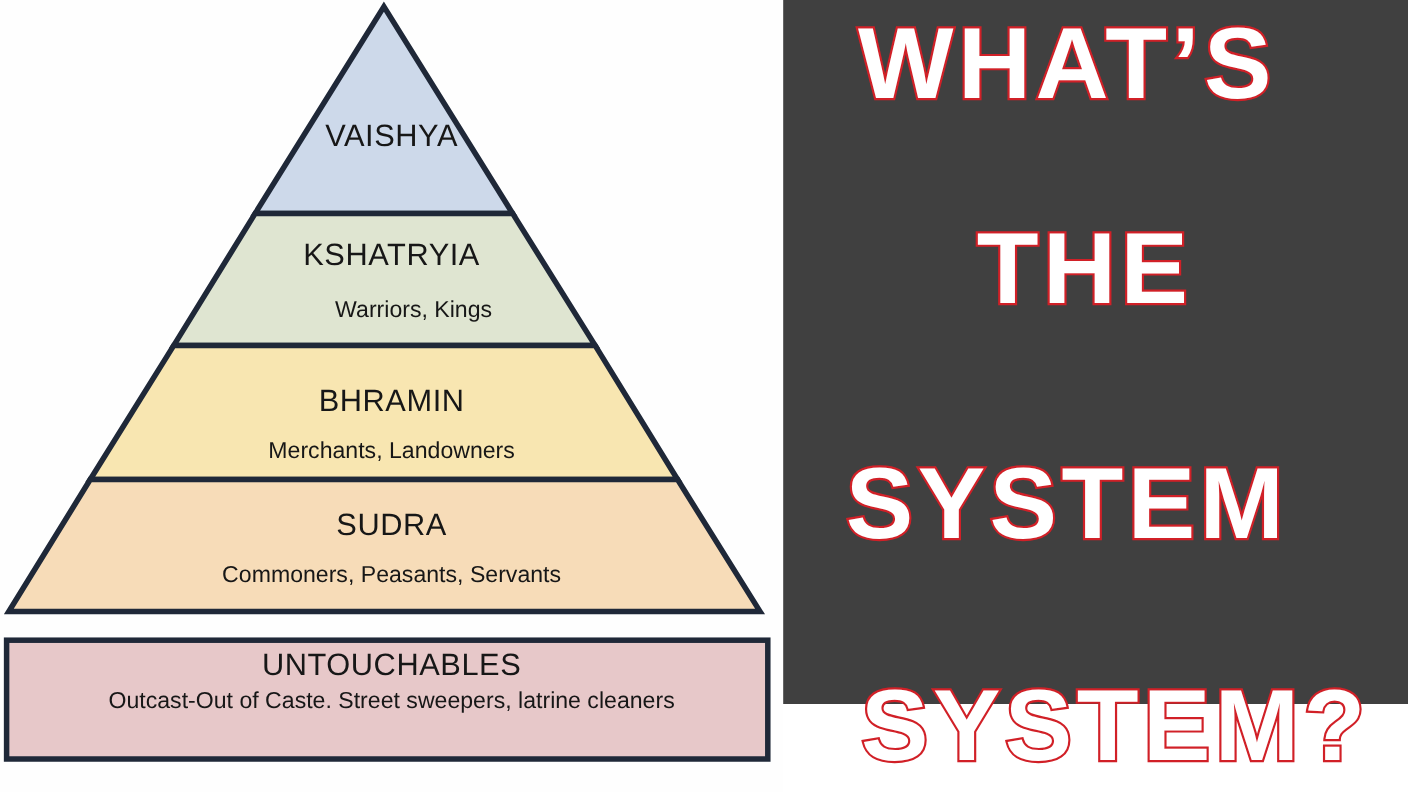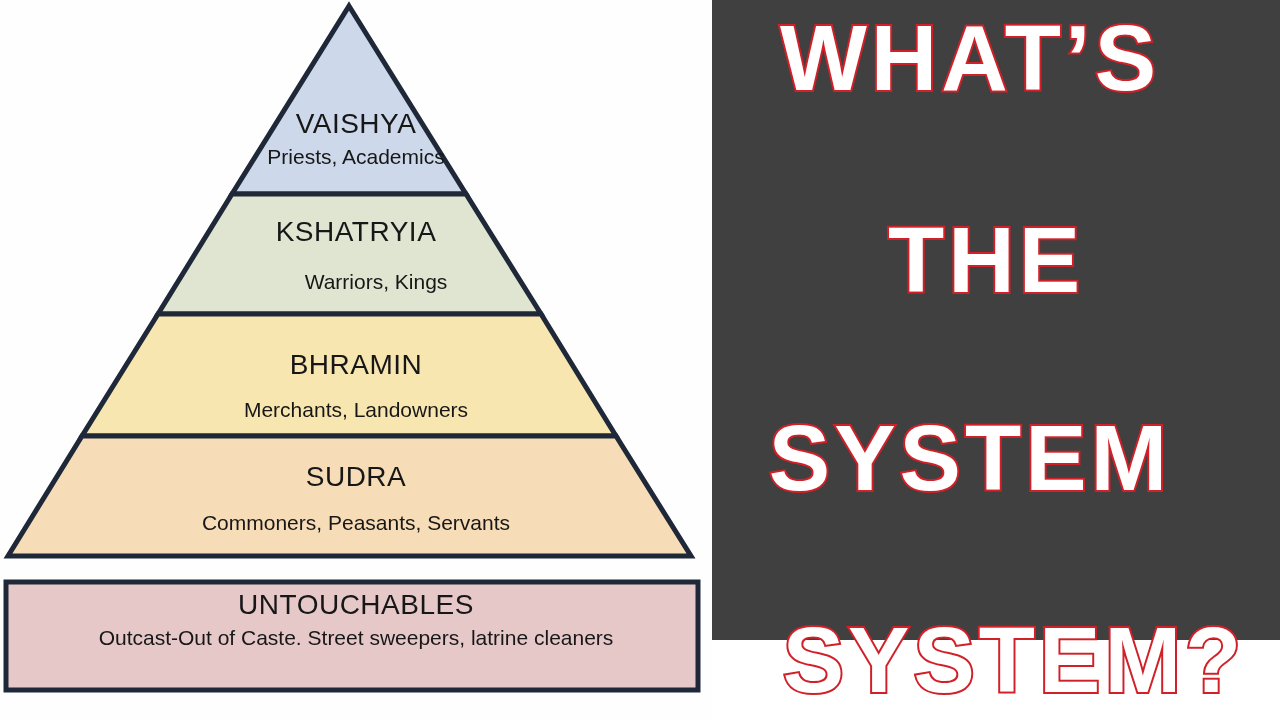--- a/index.html
+++ b/index.html
@@ -48,40 +48,39 @@
     position: absolute; left: 0; width: 100%;
     box-sizing: border-box; padding-right: 52px;
     text-align: center;
     font-size: 92px; line-height: 96px; font-weight: 700;
     letter-spacing: 4px;
     color: #ffffff;
     -webkit-text-stroke: 4px #d12027;
     paint-order: stroke fill;
   }
   .w-whats  { top: 10px;  }
-  .w-the    { top: 212px; padding-left: 32px; }
+  .w-the    { top: 196px; padding-left: 32px; }
   .w-caste  { top: 410px; }
   .w-system { top: 612px; margin-left: 44px; }
 </style>
 </head>
 <body>
 
 <div class="stage">
 
   <div class="left-panel">
     <svg width="712" height="720" viewBox="0 0 712 720">
       <polygon points="349,6 466,194 232,194" stroke="#1f2838" stroke-width="5" stroke-linejoin="miter" fill="#cdd9ea"></polygon>
       <polygon points="232,194 466,194 541,314 158,314" stroke="#1f2838" stroke-width="5" fill="#dfe5d1"></polygon>
       <polygon points="158,314 541,314 616,436 82,436" stroke="#1f2838" stroke-width="5" fill="#f8e6b1"></polygon>
       <polygon points="82,436 616,436 691,556 8,556" stroke="#1f2838" stroke-width="5" fill="#f7dcb8"></polygon>
       <rect x="6" y="582" width="692" height="108" stroke="#1f2838" stroke-width="5" fill="#e7c8c9"></rect>
     </svg>
 
     <div class="lvl-text lvl-title t-bhramin-title">VAISHYA</div>
-    <div class="lvl-text lvl-sub t-bhramin-sub">Priests, Academics</div>
 
     <div class="lvl-text lvl-title t-kshatryia-title">KSHATRYIA</div>
     <div class="lvl-text lvl-sub t-kshatryia-sub">Warriors, Kings</div>
 
     <div class="lvl-text lvl-title t-vaishya-title">BHRAMIN</div>
     <div class="lvl-text lvl-sub t-vaishya-sub">Merchants, Landowners</div>
 
     <div class="lvl-text lvl-title t-sudra-title">SUDRA</div>
     <div class="lvl-text lvl-sub t-sudra-sub">Commoners, Peasants, Servants</div>
 

